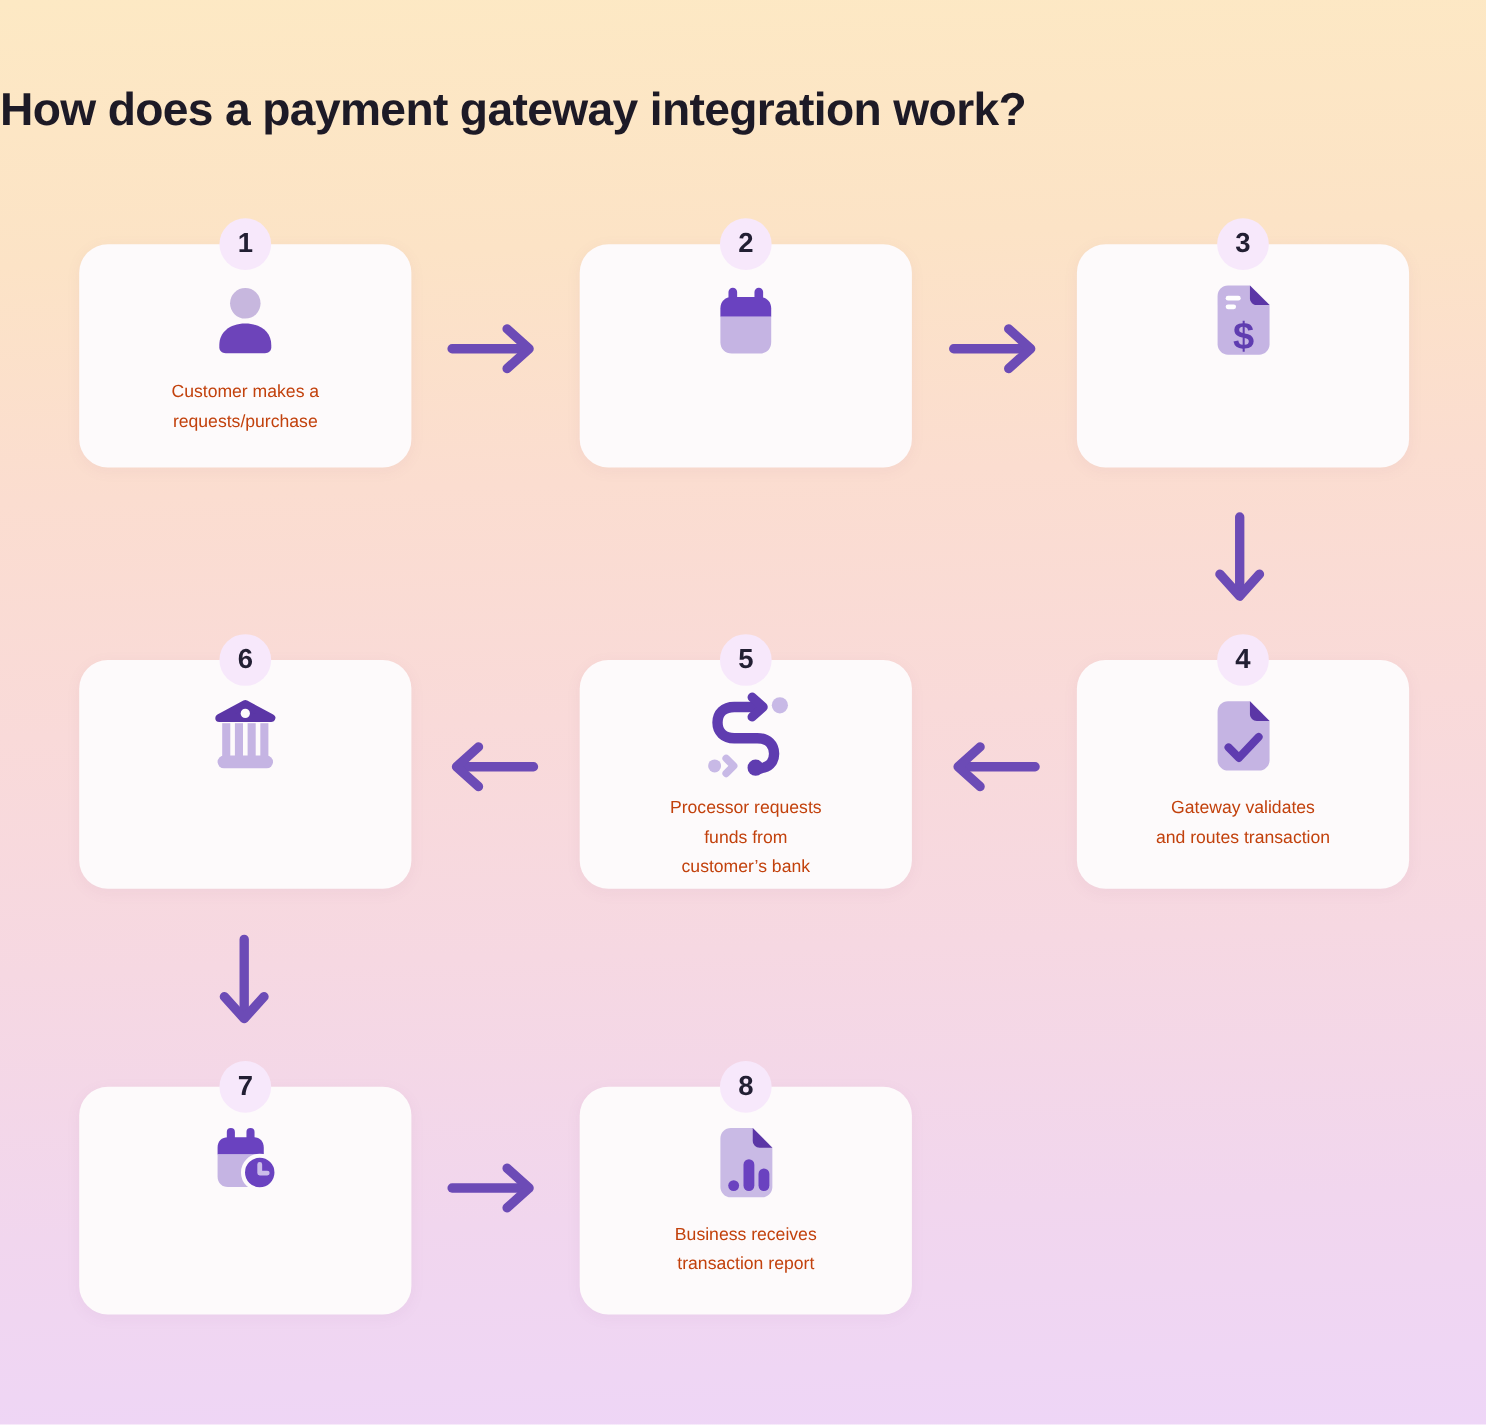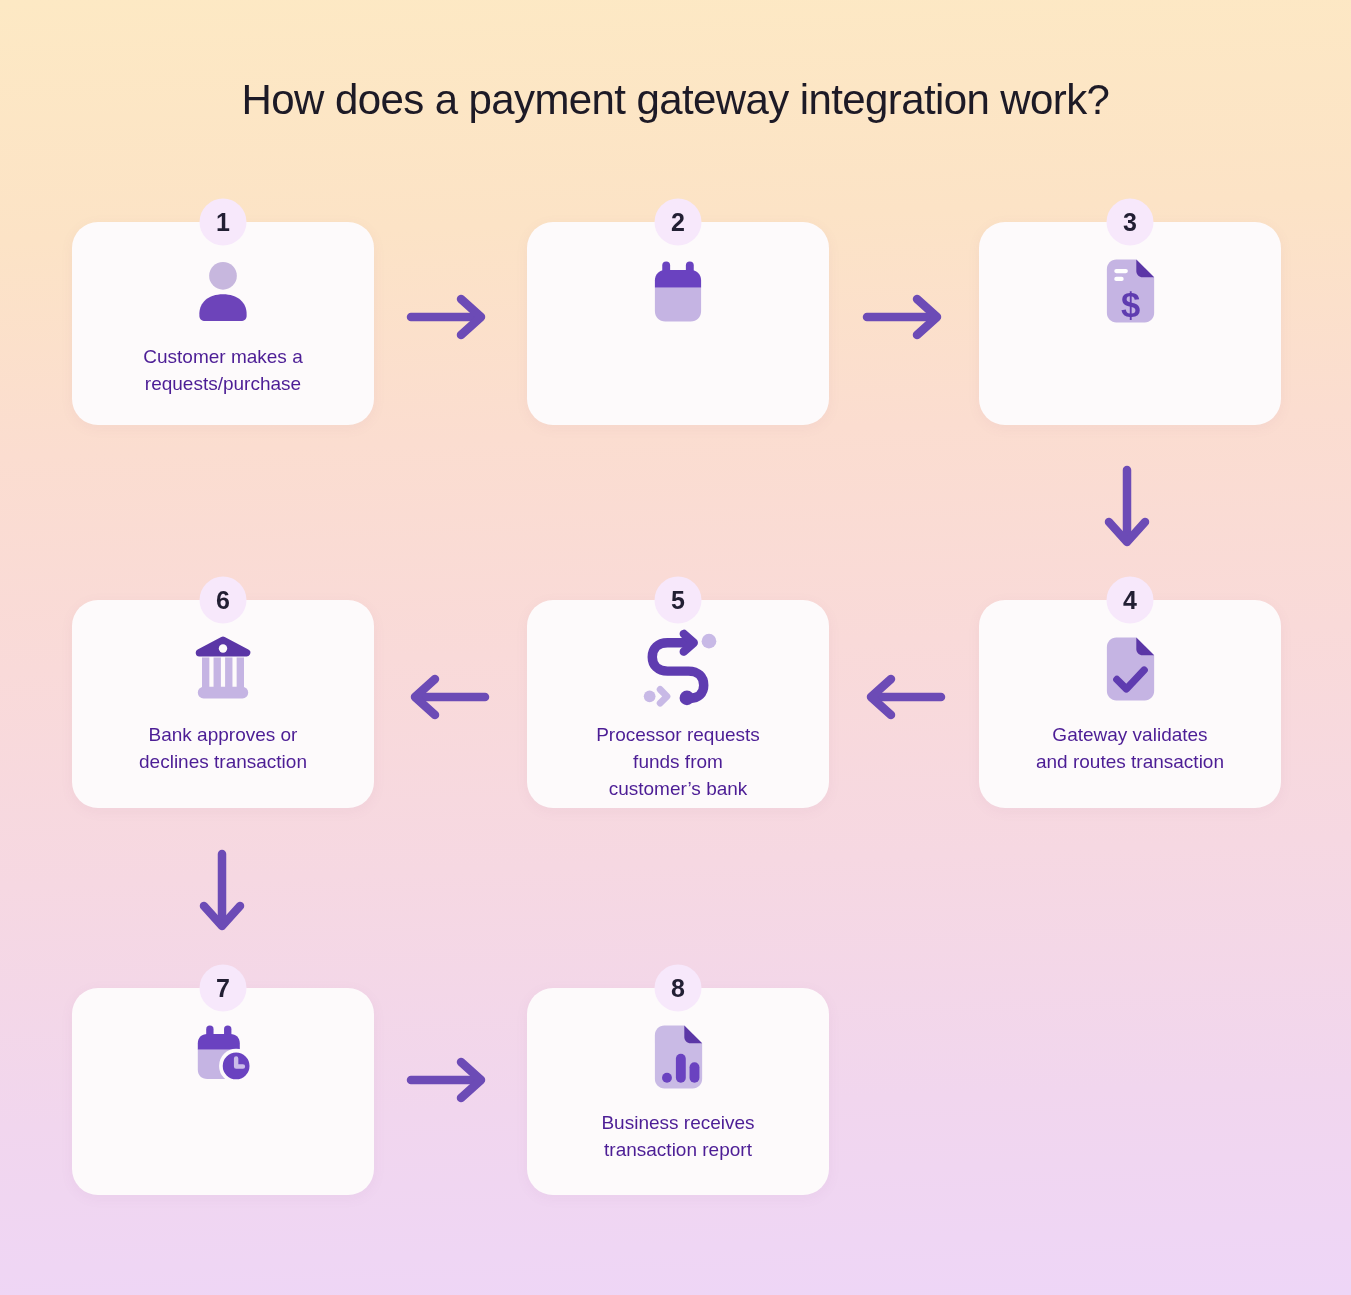--- a/index.html
+++ b/index.html
@@ -7,22 +7,22 @@
     position:relative;
     width:1351px; height:1295px;
     overflow:hidden;
     font-family:"Liberation Sans", sans-serif;
     background:linear-gradient(178deg,
       #fdE9c4 0%, #fce3c6 18%, #fbddd0 34%,
       #f9dad9 50%, #f6d8e2 66%, #f1d6ee 84%, #eed6f7 100%);
   }
   .page-title {
     position:absolute; top:76px; left:0; width:100%;
-    text-align:center;
-    font-size:42px; font-weight:normal; letter-spacing:-0.6px;
+    text-align:left;
+    font-size:42px; font-weight:bold; letter-spacing:-0.6px;
     color:#1d1a26; margin:0;
   }
   .card {
     position:absolute; width:302px; box-sizing:border-box;
     background:#fdfafb; border-radius:26px;
     box-shadow:0 3px 14px rgba(140,90,140,0.06);
     display:flex; flex-direction:column; align-items:center;
     padding:27px 18px 16px;
   }
   .badge {
@@ -30,21 +30,21 @@
     transform:translate(-50%,-50%);
     width:47px; height:47px; border-radius:50%;
     background:#f7e8fb;
     display:flex; align-items:center; justify-content:center;
     font-size:25px; font-weight:bold; color:#221f33;
   }
   .icon { width:84px; height:84px; flex:0 0 auto; }
   .icon svg { width:100%; height:100%; display:block; }
   .label {
     margin-top:10px; text-align:center;
-    font-size:19px; line-height:27px; color:#4c1d95;
+    font-size:16px; line-height:27px; color:#c2410c;
   }
   .label .line { display:block; white-space:nowrap; }
   .arrow { position:absolute; }
   .arrow svg { display:block; }
 </style>
 </head>
 <body>
 
 <div class="canvas">
 
@@ -141,24 +141,20 @@
       <svg viewBox="0 0 80 80">
         <path d="M40 12.5 L62.5 24.5 L17.5 24.5 Z" fill="#5b36a6" stroke="#5b36a6" stroke-width="7" stroke-linejoin="round"></path>
         <circle cx="40" cy="20.5" r="4" fill="#fdfafb"></circle>
         <rect x="20" y="29" width="7" height="29" fill="#c5b4e3"></rect>
         <rect x="31" y="29" width="7" height="29" fill="#c5b4e3"></rect>
         <rect x="42" y="29" width="7" height="29" fill="#c5b4e3"></rect>
         <rect x="53" y="29" width="7" height="29" fill="#c5b4e3"></rect>
         <rect x="16" y="57" width="48" height="11" rx="5.5" fill="#c5b4e3"></rect>
       </svg>
     </div>
-    <div class="label">
-      <span class="line">Bank approves or</span>
-      <span class="line">declines transaction</span>
-    </div>
   </div>
 
   <div class="card" style="left:72px; top:988px; height:207px;">
     <div class="badge">
       <span>7</span>
     </div>
     <div class="icon">
       <svg viewBox="0 0 80 80">
         <rect x="24" y="10" width="7" height="13" rx="3.5" fill="#6a42c0"></rect>
         <rect x="41" y="10" width="7" height="13" rx="3.5" fill="#6a42c0"></rect>

